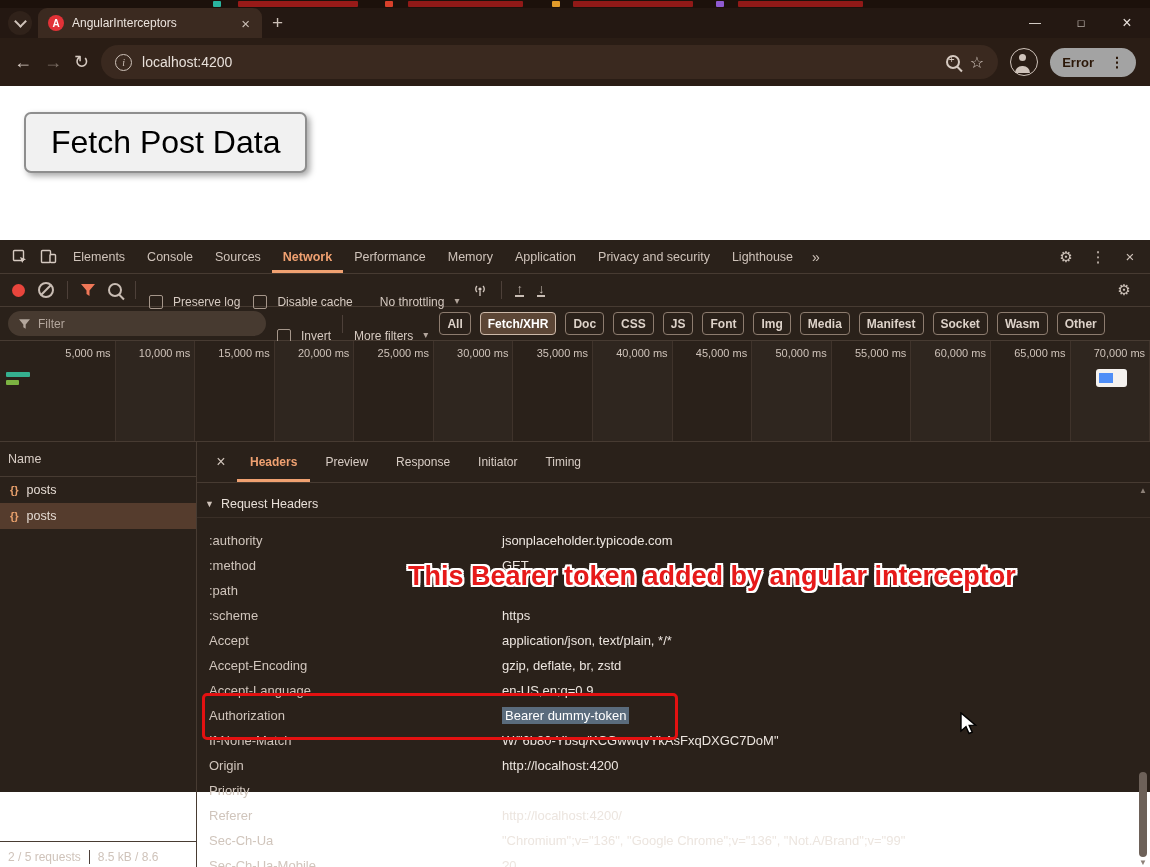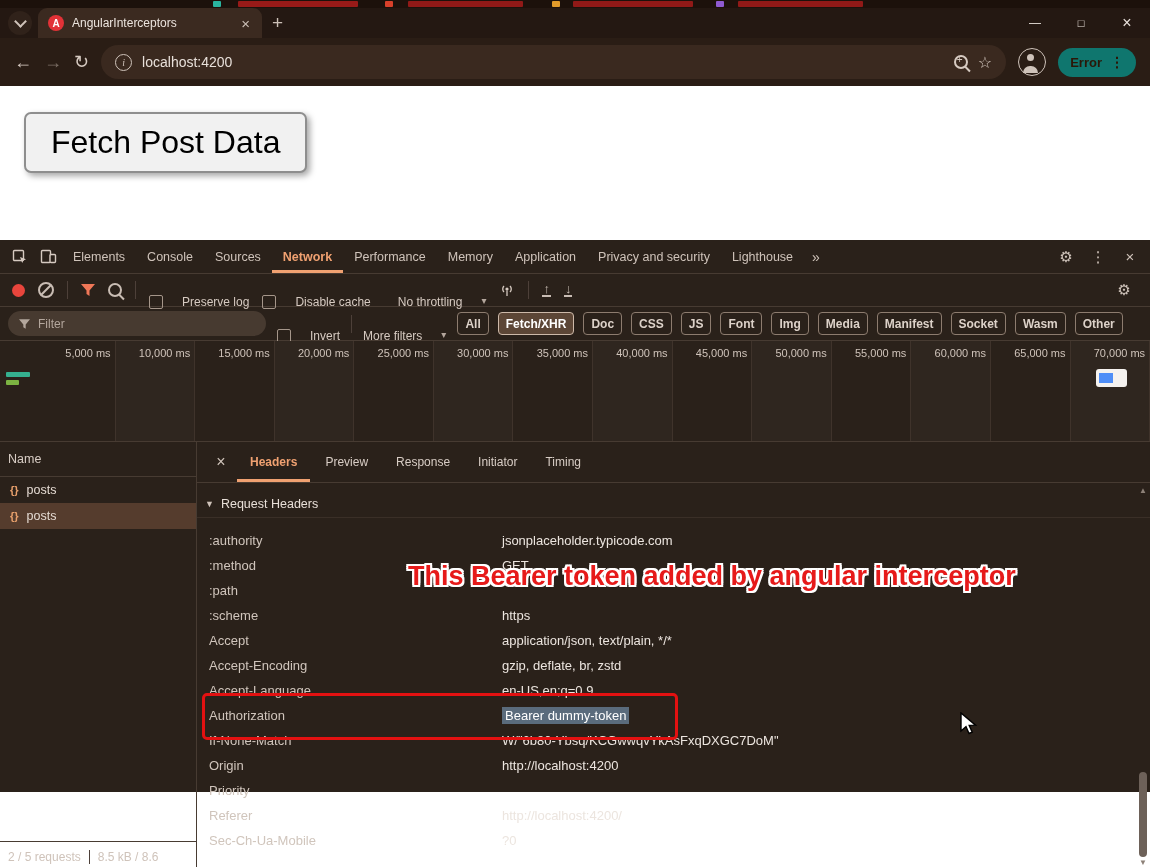--- a/index.html
+++ b/index.html
@@ -31,21 +31,21 @@
   .addressbar{flex:1;height:34px;background:#3a291f;border-radius:17px;display:flex;align-items:center;gap:10px;padding:0 14px;color:#e8e0da;font-size:14px;}
   .info-icon{width:15px;height:15px;border:1.5px solid #cfc3ba;border-radius:50%;color:#cfc3ba;font-size:10px;display:flex;align-items:center;justify-content:center;font-family:"Liberation Serif",serif;font-style:italic;}
   .addr-spacer{flex:1;}
   .mag{position:relative;width:10px;height:10px;border:2px solid #d6cac1;border-radius:50%;}
   .mag .handle{position:absolute;width:7px;height:2px;background:#d6cac1;transform:rotate(45deg);bottom:-3px;right:-5px;}
   .mag .plus{position:absolute;top:-3px;left:1px;font-size:10px;color:#d6cac1;}
   .star{color:#d6cac1;font-size:16px;}
   .profile{width:26px;height:26px;border-radius:50%;border:1.6px solid #cfc3ba;position:relative;}
   .profile::before{content:"";position:absolute;top:5px;left:8px;width:7px;height:7px;border-radius:50%;background:#cfc3ba;}
   .profile::after{content:"";position:absolute;bottom:2px;left:4px;width:15px;height:7px;border-radius:8px 8px 0 0;background:#cfc3ba;}
-  .error-badge{height:29px;background:#0f766e;border-radius:15px;display:flex;align-items:center;gap:8px;padding:0 12px;color:#2b1708;font-weight:bold;font-size:13px;}
+  .error-badge{height:29px;background:#a3a3a3;border-radius:15px;display:flex;align-items:center;gap:16px;padding:0 12px;color:#2b1708;font-weight:bold;font-size:13px;}
   .error-badge .dots{font-weight:bold;font-size:14px;}
 
   
   .page{position:absolute;top:86px;left:0;width:1150px;height:154px;background:#ffffff;}
   .fetch-btn{position:absolute;left:24px;top:26px;font-size:32px;color:#000;background:#f1f1f1;
              border:2px solid #8e8e8e;border-radius:7px;padding:10px 25px;box-shadow:3px 3px 6px rgba(0,0,0,.35);
              font-family:"Liberation Sans",sans-serif;cursor:pointer;}
 
   
   .devtools{position:absolute;top:240px;left:0;width:1150px;height:552px;background:#2a211a;color:#ddd2c9;font-size:12px;}
@@ -59,21 +59,21 @@
   .dt-right{margin-left:auto;display:flex;align-items:center;gap:4px;}
   .glyphbtn{width:28px;height:33px;display:flex;align-items:center;justify-content:center;color:#cfc3ba;font-size:15px;}
 
   .dt-toolbar{height:32px;display:flex;align-items:center;gap:13px;padding:0 12px;border-bottom:1px solid #473b32;}
   .rec{width:13px;height:13px;border-radius:50%;background:#e8453c;}
   .noentry{position:relative;width:12px;height:12px;border:2px solid #c9bdb4;border-radius:50%;}
   .noentry::after{content:"";position:absolute;left:-1px;top:4.5px;width:14px;height:2px;background:#c9bdb4;transform:rotate(-45deg);}
   .funnel{color:#ef7757;display:flex;}
   .funnel.gray{color:#b3a69c;}
   .cb{width:12px;height:12px;border:1.5px solid #a5968a;border-radius:2px;flex:0 0 auto;}
-  .tb-item{display:flex;align-items:flex-start;gap:19px;color:#d6cac1;margin-top:24px;}
+  .tb-item{display:flex;align-items:flex-start;gap:10px;color:#d6cac1;margin-top:24px;}
   .caret{font-size:10px;color:#b3a69c;}
   .arr-tray{display:inline-block;border-bottom:2px solid #c9bdb4;line-height:11px;padding:0 1px 1px;color:#c9bdb4;font-size:13px;}
   .tb-spacer{flex:1;}
 
   .dt-filterrow{height:33px;display:flex;align-items:center;gap:11px;padding:0 8px;border-bottom:1px solid #473b32;}
   .filter-pill{width:258px;height:25px;border-radius:13px;background:#473a30;display:flex;align-items:center;gap:8px;padding:0 11px;box-sizing:border-box;color:#b3a69c;}
   .chips{display:flex;gap:9px;align-items:center;}
   .chip{height:21px;padding:0 7px;border:1px solid #8d7c6f;border-radius:4px;display:flex;align-items:center;color:#ddd2c9;font-weight:bold;font-size:12px;white-space:nowrap;}
   .chip.active{background:#5c4636;border-color:#cdb9a9;color:#fff;}
 
@@ -384,20 +384,24 @@
               <span class="hdr-value">http://localhost:4200</span>
             </div>
             <div class="hdr-row">
               <span class="hdr-name">Priority</span>
             </div>
             <div class="hdr-row">
               <span class="hdr-name">Referer</span>
               <span class="hdr-value">http://localhost:4200/</span>
             </div>
             <div class="hdr-row">
+              <span class="hdr-name">Sec-Ch-Ua</span>
+              <span class="hdr-value">"Chromium";v="136", "Google Chrome";v="136", "Not.A/Brand";v="99"</span>
+            </div>
+            <div class="hdr-row">
               <span class="hdr-name">Sec-Ch-Ua-Mobile</span>
               <span class="hdr-value">?0</span>
             </div>
           </div>
         </div>
 
         <div class="scrollbar">
           <span class="sb-arrow sb-up">▲</span>
           <span class="sb-thumb"></span>
           <span class="sb-arrow sb-down">▼</span>

